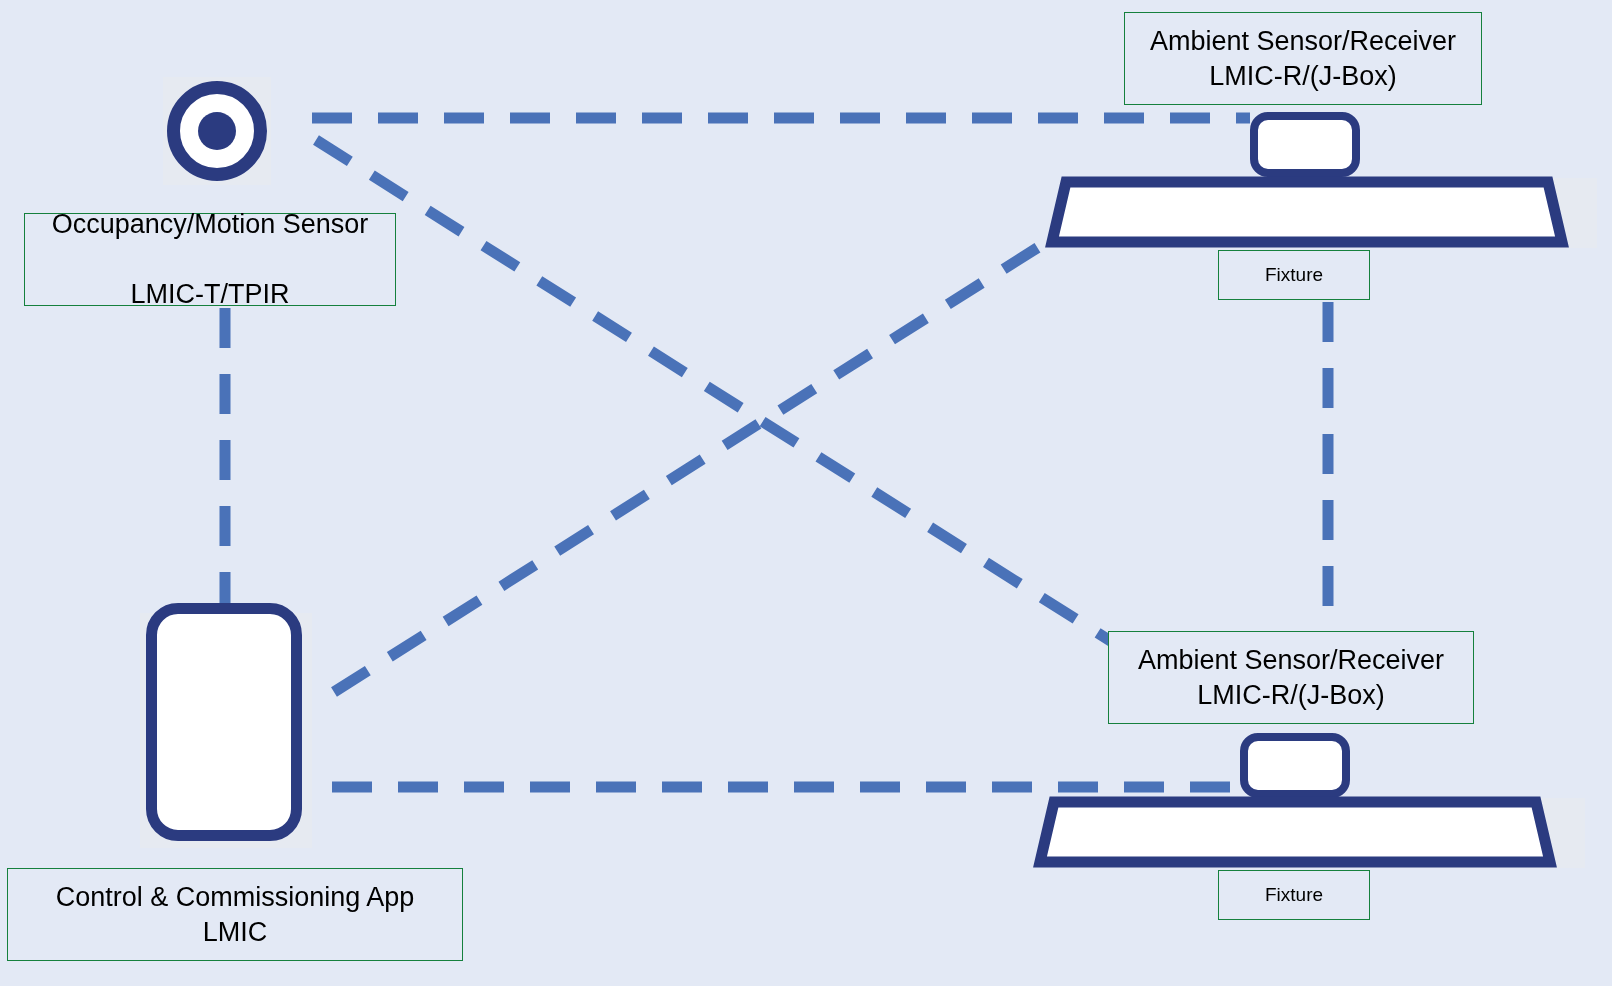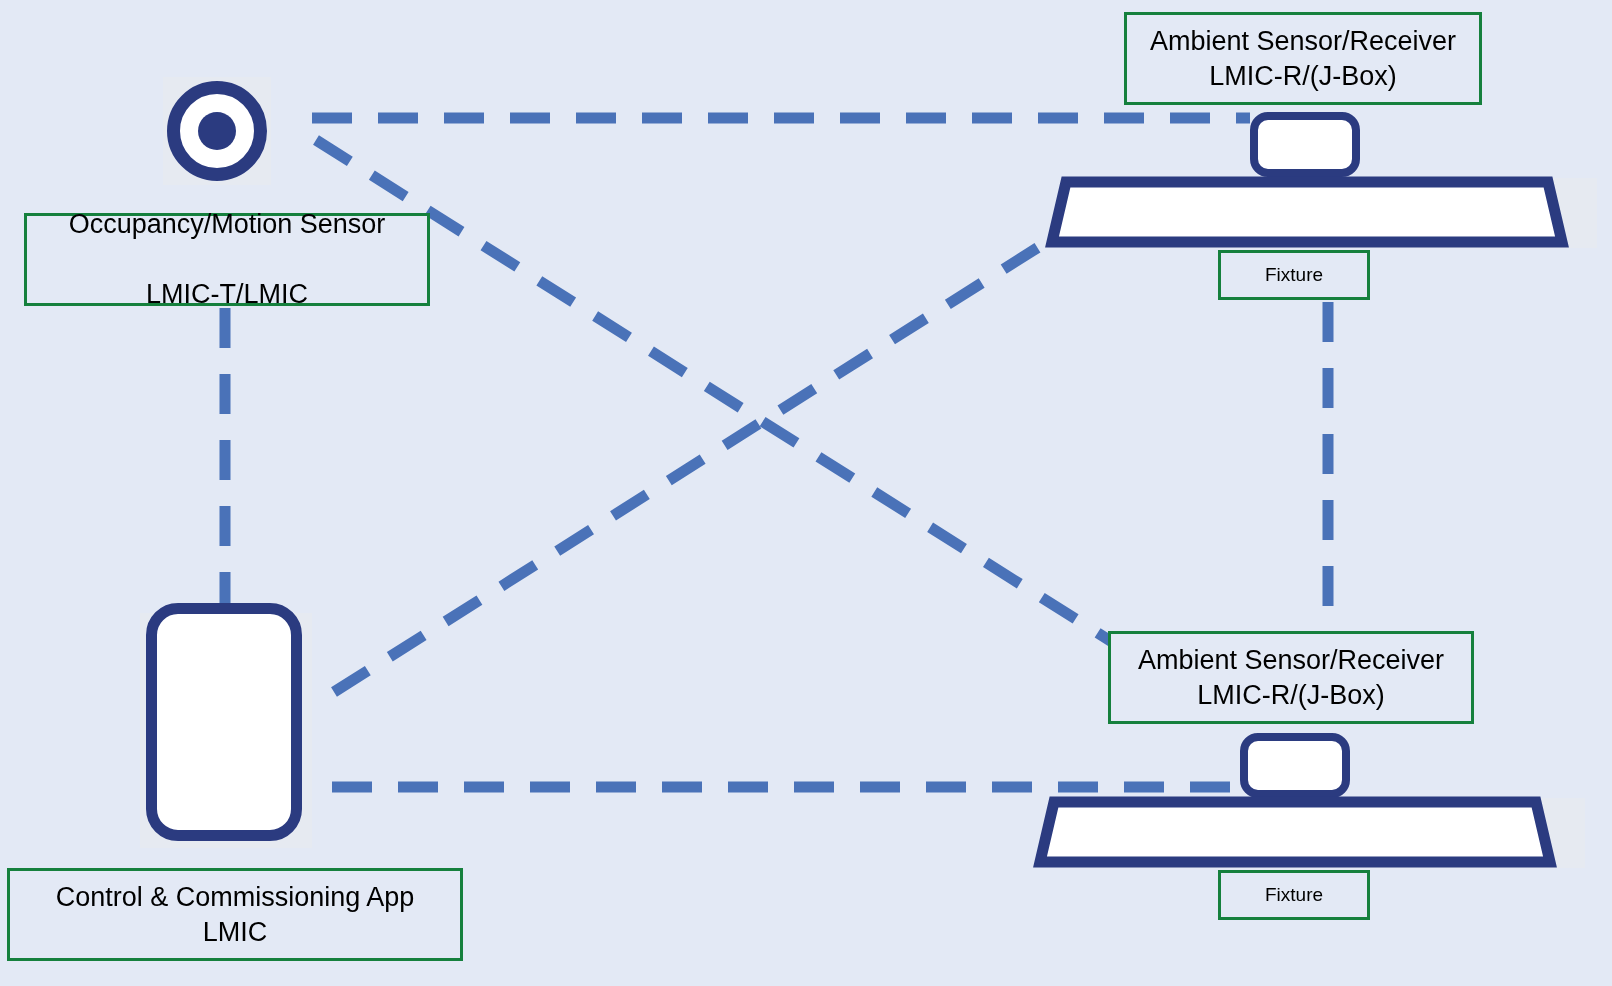--- a/index.html
+++ b/index.html
@@ -24,21 +24,21 @@
     top: 0;
     width: 1612px;
     height: 986px;
     pointer-events: none;
   }
 
   
   .label-box {
     position: absolute;
     box-sizing: border-box;
-    border: 3px solid #15803d;
+    border: 1px solid #15803d;
     background: #e3e9f5;
     color: #000;
     text-align: center;
     font-size: 27px;
     line-height: 1.28;
     display: flex;
     flex-direction: column;
     align-items: center;
     justify-content: center;
     padding: 4px 10px;
@@ -119,23 +119,23 @@
     <line x1="332" y1="787" x2="1232" y2="787" stroke="#4a72b8" stroke-width="11" stroke-dasharray="40 26" stroke-linecap="butt"></line>
 
     <line x1="1328" y1="302" x2="1328" y2="632" stroke="#4a72b8" stroke-width="11" stroke-dasharray="40 26" stroke-linecap="butt"></line>
   </svg>
 
   <div class="sensor-plate" style="left:163px; top:77px; width:108px; height:108px;"></div>
   <div class="donut" style="left:167px; top:81px; width:100px; height:100px;">
     <div class="donut-core" style="width:38px; height:38px;"></div>
   </div>
 
-  <div class="label-box" style="left:24px; top:213px; width:406px; height:93px;gap:35px;">
+  <div class="label-box" style="left:24px; top:213px; width:372px; height:93px;gap:35px;">
     <span class="label-line">Occupancy/Motion Sensor</span>
-    <span class="label-line">LMIC-T/LMIC</span>
+    <span class="label-line">LMIC-T/TPIR</span>
   </div>
 
   <div class="phone-plate" style="left:140px; top:613px; width:172px; height:235px;"></div>
   <div class="phone" style="left:146px; top:603px; width:156px; height:238px;"></div>
 
   <div class="label-box" style="left:7px; top:868px; width:456px; height:93px;">
     <span class="label-line">Control &amp; Commissioning App</span>
     <span class="label-line">LMIC</span>
   </div>
 

